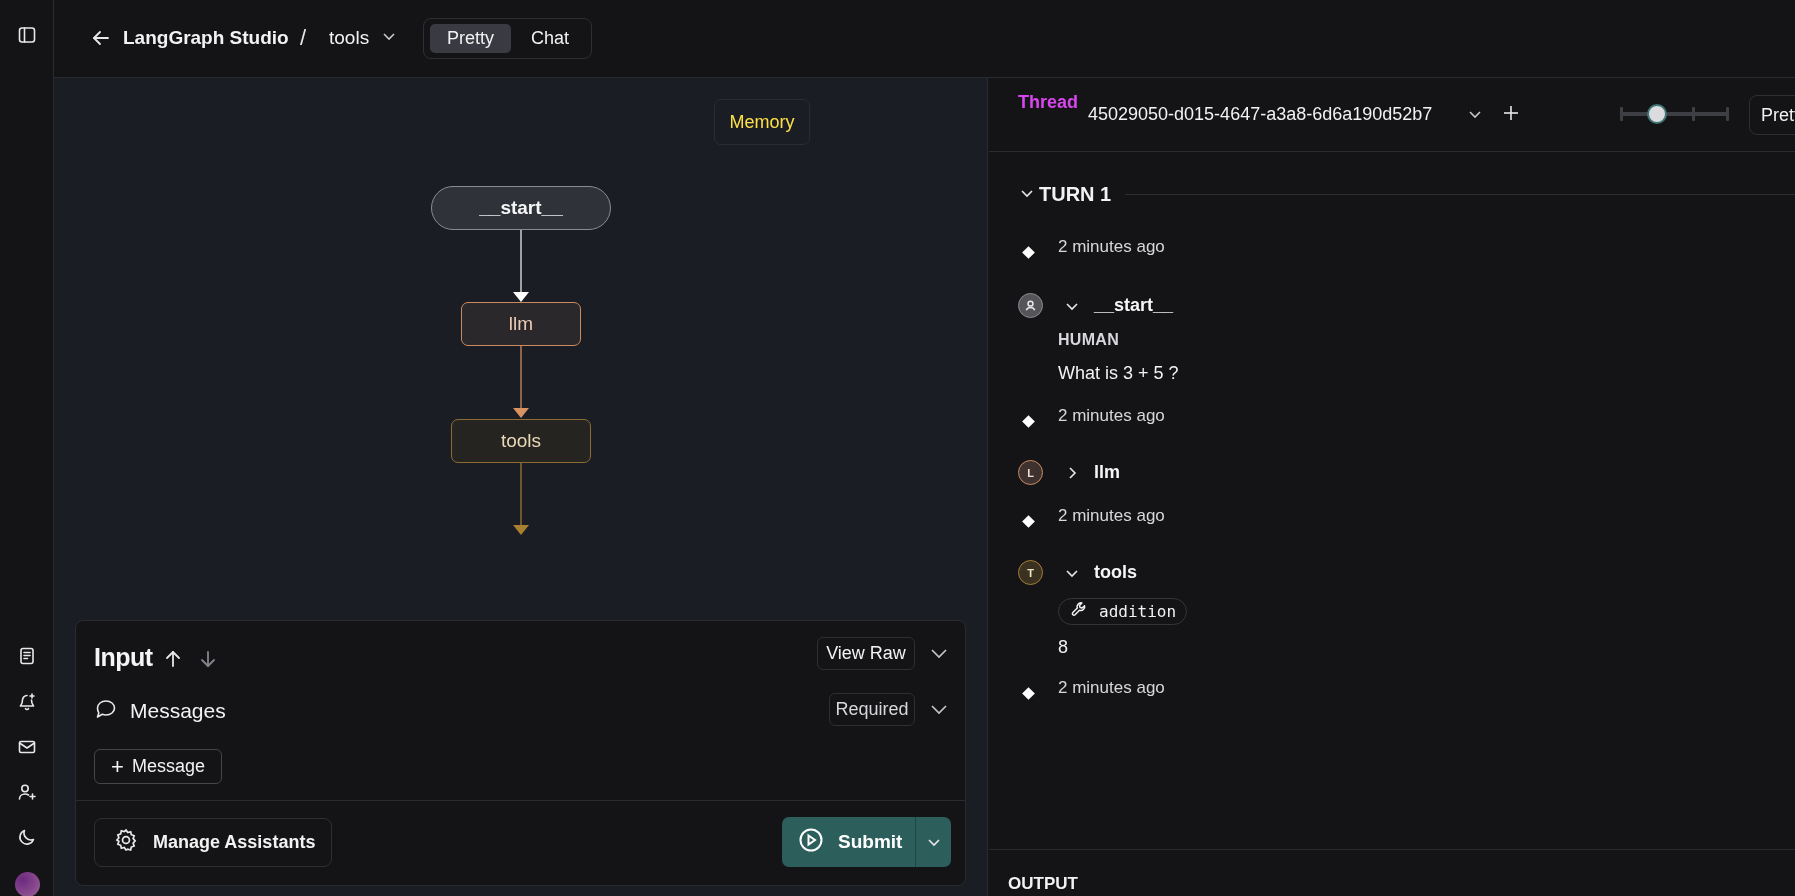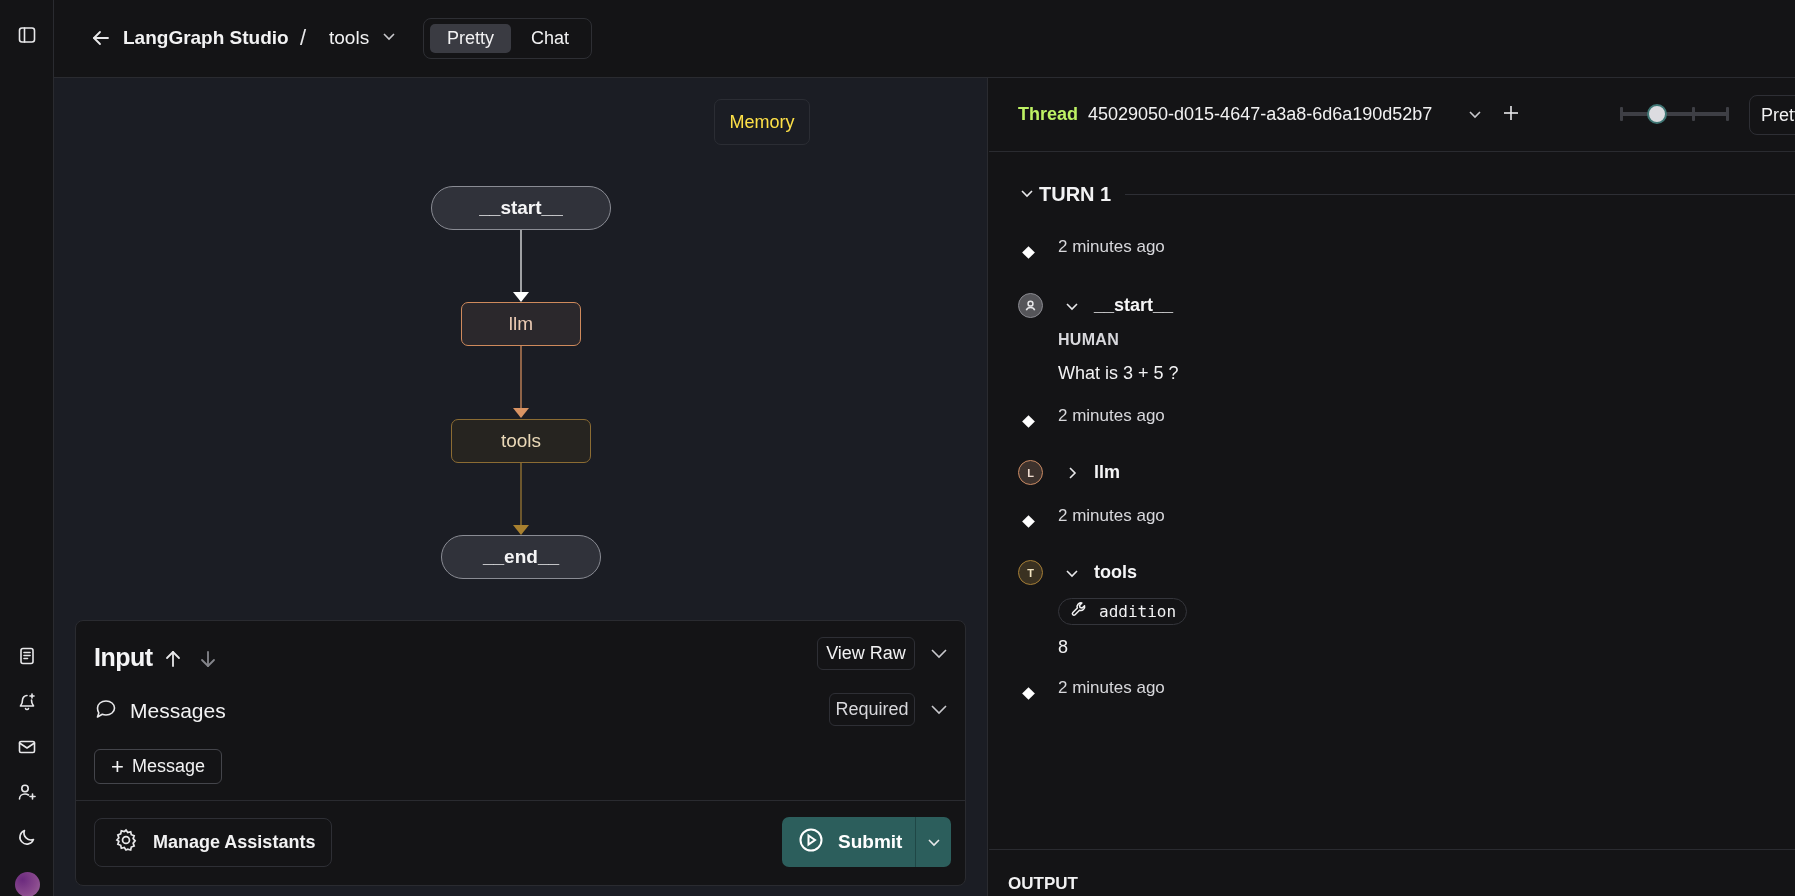--- a/index.html
+++ b/index.html
@@ -53,21 +53,21 @@
   .manage-btn svg { width: 26px; height: 26px; stroke: #e8e8ea; fill: none; stroke-width: 1.6; }
   .submit-group { position: absolute; left: 706px; top: 196px; width: 169px; height: 50px; background: #2c5e5c; border-radius: 7px; display: flex; }
   .submit-main { flex: 1; display: flex; align-items: center; gap: 14px; padding-left: 16px; font-size: 19px; font-weight: 700; color: #ffffff; cursor: pointer; border-right: 1px solid #1f4746; }
   .submit-main svg { width: 26px; height: 26px; stroke: #ffffff; fill: none; stroke-width: 2; }
   .submit-drop { width: 35px; display: flex; align-items: center; justify-content: center; cursor: pointer; }
   .submit-drop svg { width: 18px; height: 18px; stroke: #e8e8ea; fill: none; stroke-width: 1.6; }
 
   
   .right-panel { position: absolute; left: 989px; top: 78px; right: 0; height: 818px; background: #141416; }
   .thread-bar { position: absolute; left: 0; right: 0; top: 0; height: 74px; border-bottom: 1px solid #2a2b30; }
-  .thread-label { position: absolute; left: 29px; top: 26px; font-size: 18px; font-weight: 700; color: #bef264; }
+  .thread-label { position: absolute; left: 29px; top: 14px; font-size: 18px; font-weight: 700; color: #d946ef; }
   .thread-id { position: absolute; left: 99px; top: 26px; font-size: 18px; color: #f2f2f3; cursor: pointer; }
   .thread-chev { position: absolute; left: 477px; top: 27px; width: 18px; height: 18px; cursor: pointer; }
   .thread-chev svg { width: 18px; height: 18px; stroke: #c8c8cc; fill: none; stroke-width: 1.6; }
   .thread-plus { position: absolute; left: 512px; top: 25px; width: 20px; height: 20px; cursor: pointer; }
   .thread-plus svg { width: 20px; height: 20px; stroke: #e8e8ea; fill: none; stroke-width: 1.6; }
   .slider { position: absolute; left: 630px; top: 25px; width: 112px; height: 22px; cursor: pointer; }
   .slider .track { position: absolute; left: 2px; right: 2px; top: 9px; height: 4px; background: #3e3f45; border-radius: 2px; }
   .slider .tick { position: absolute; top: 4px; width: 3px; height: 14px; background: #3e3f45; border-radius: 1px; }
   .slider .thumb { position: absolute; left: 28px; top: 1px; width: 20px; height: 20px; border-radius: 50%; background: #dcdce0; border: 2px solid #3f7674; }
   .pretty-btn { position: absolute; left: 760px; top: 17px; width: 80px; height: 40px; border: 1px solid #2e2f35; border-radius: 8px; padding-left: 11px; display: flex; align-items: center; font-size: 18px; color: #f2f2f3; cursor: pointer; overflow: hidden; }
@@ -179,21 +179,20 @@
       <polygon points="459,214 475,214 467,224" fill="#ffffff"></polygon>
       <line x1="467" y1="268" x2="467" y2="330" stroke="#cf8a5c" stroke-width="1.3"></line>
       <polygon points="459,330 475,330 467,340" fill="#d99363"></polygon>
       <line x1="467" y1="385" x2="467" y2="447" stroke="#9a7733" stroke-width="1.3"></line>
       <polygon points="459,447 475,447 467,457" fill="#a8802f"></polygon>
     </svg>
 
     <div class="node terminal" style="left:377px; top:108px; width:180px; height:44px;">__start__</div>
     <div class="node llm" style="left:407px; top:224px; width:120px; height:44px;">llm</div>
     <div class="node tools" style="left:397px; top:341px; width:140px; height:44px;">tools</div>
-    <div class="node terminal" style="left:387px; top:457px; width:160px; height:44px;">__end__</div>
 
     <div class="input-card">
       <div class="input-title">Input</div>
       <div class="arrow-btn" style="left:86px;">
         <svg viewBox="0 0 22 22" style="stroke:#e8e8ea;">
             <line x1="11" y1="18" x2="11" y2="4"></line>
             <polyline points="5,10 11,4 17,10"></polyline>
           </svg>
       </div>
       <div class="arrow-btn" style="left:121px;">

